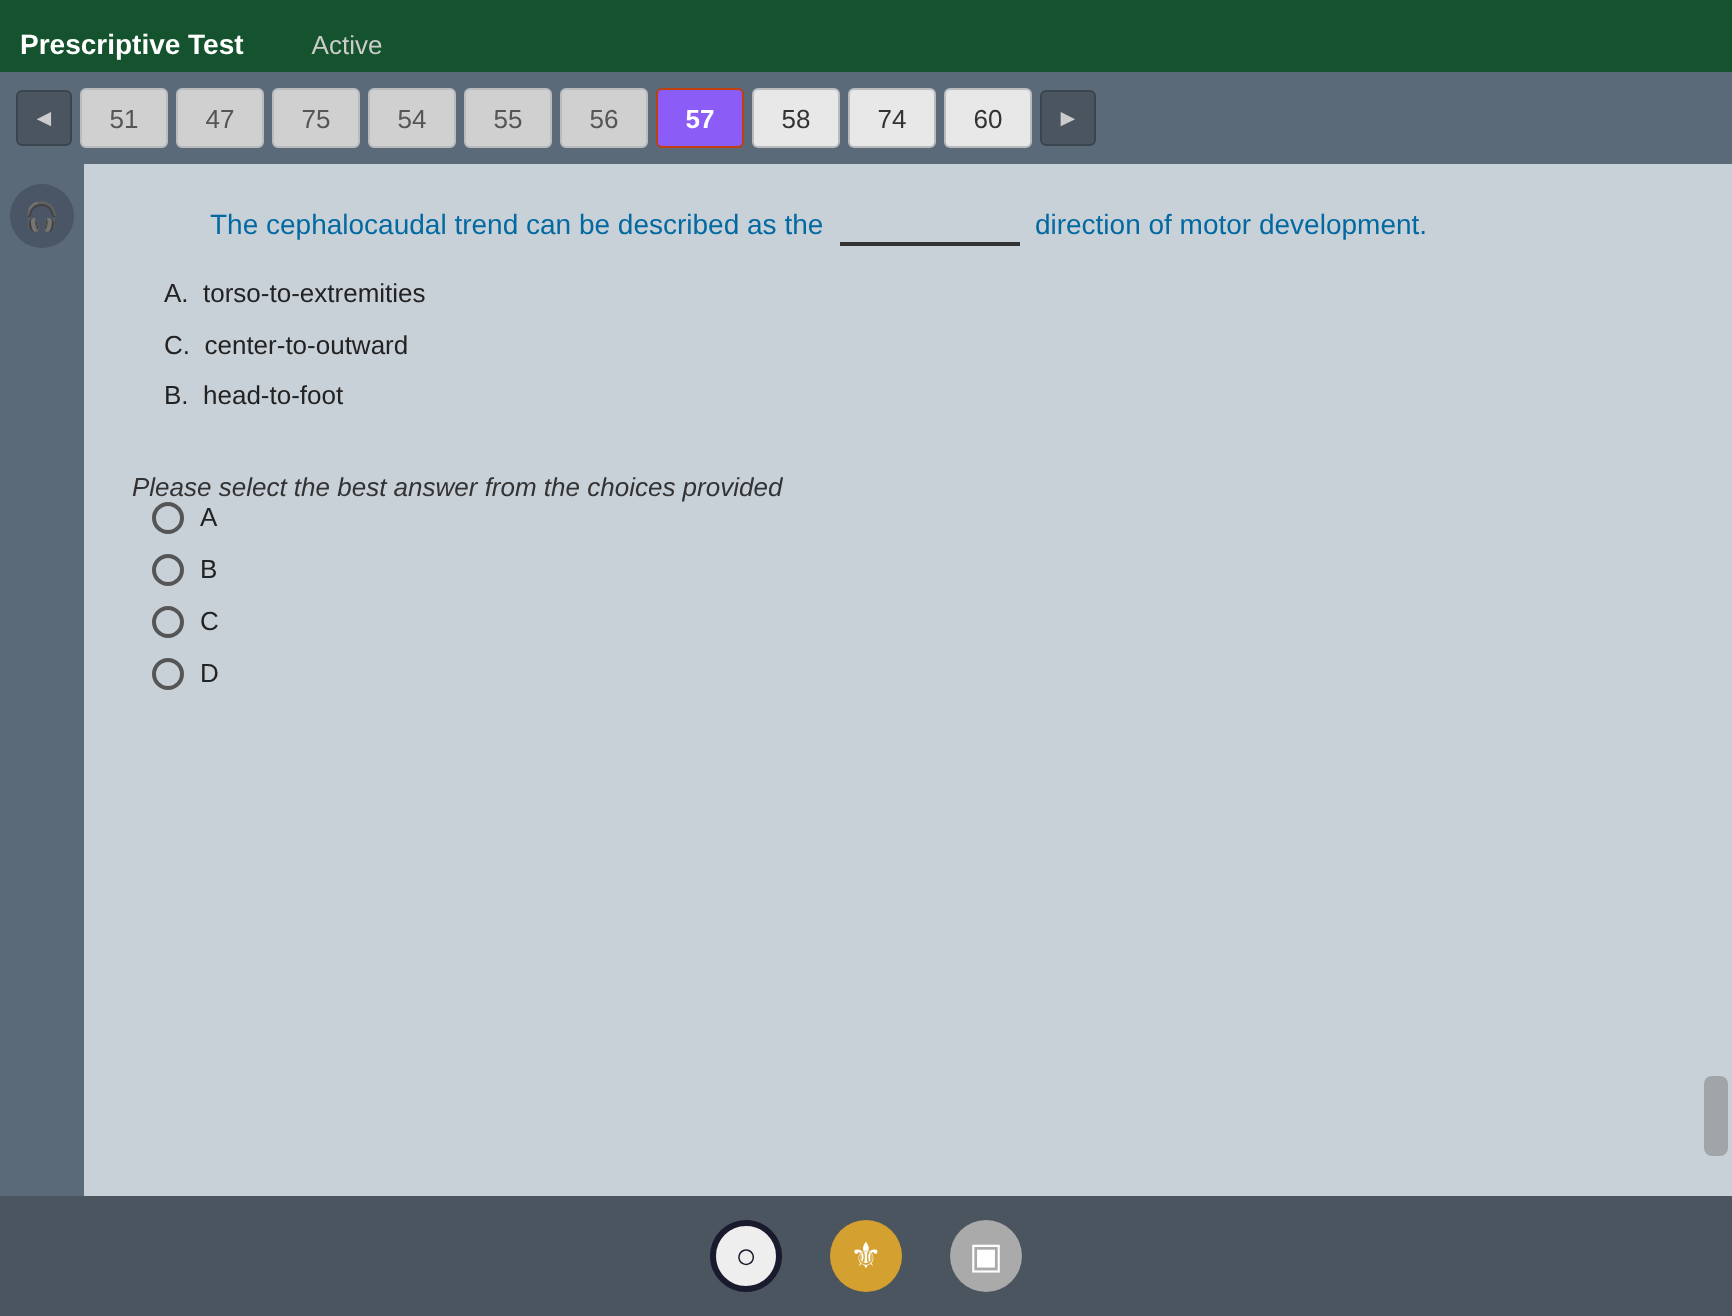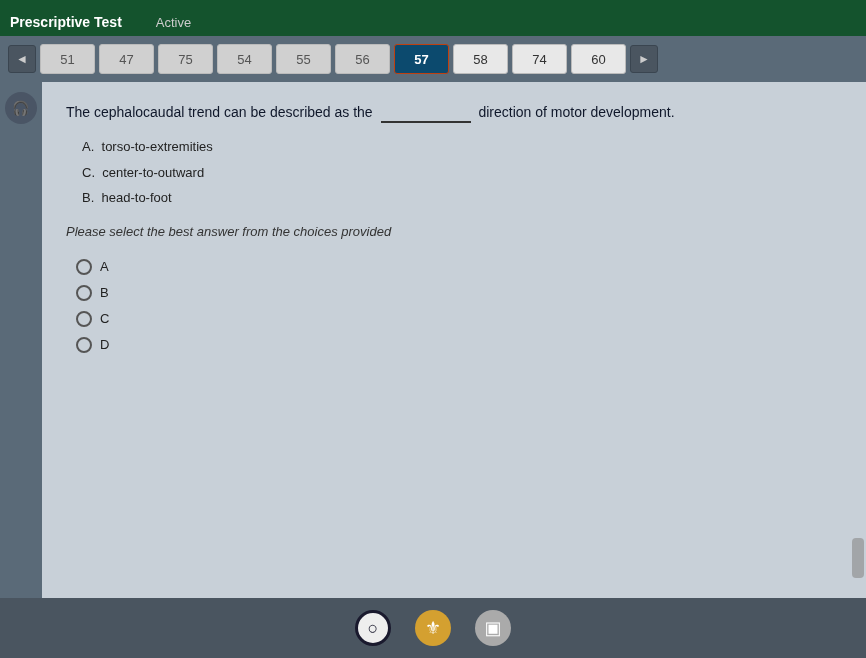--- a/index.html
+++ b/index.html
@@ -53,36 +53,36 @@
       border-radius: 3px;
       display: flex;
       align-items: center;
       justify-content: center;
       cursor: pointer;
       color: #ccc;
       font-size: 12px;
     }
 
     .nav-number {
-      width: 55px;
+      width: 44px;
       height: 30px;
       background: #e8e8e8;
       border: 1px solid #bbb;
       border-radius: 3px;
       display: flex;
       align-items: center;
       justify-content: center;
       font-size: 13px;
       color: #333;
       cursor: pointer;
       font-weight: normal;
     }
 
     .nav-number.active {
-      background: #0c4a6e;
+      background: #8b5cf6;
       color: #fff;
       font-weight: bold;
       border-color: #c04010;
     }
 
     .nav-number.answered {
       background: #d0d0d0;
       color: #555;
     }
 
@@ -121,50 +121,50 @@
       top: 82px;
       right: 0;
       bottom: 60px;
       background: #c8d0d8;
       padding: 20px 24px;
       overflow-y: auto;
     }
 
     .question-text {
       font-size: 14px;
-      color: #0f172a;
+      color: #0369a1;
       margin-bottom: 14px;
       line-height: 1.5;
+      margin-left: 39px;
     }
 
     .blank {
       display: inline-block;
       border-bottom: 2px solid #333;
       min-width: 90px;
       height: 16px;
       vertical-align: bottom;
       margin: 0 4px;
     }
 
     .choices {
       margin-left: 16px;
-      margin-bottom: 16px;
+      margin-bottom: 28px;
     }
 
     .choice-item {
       font-size: 13px;
       color: #222;
       margin-bottom: 6px;
       line-height: 1.5;
     }
 
     .prompt-text {
       font-size: 13px;
       color: #333;
-      margin-bottom: 20px;
       font-style: italic;
     }
 
     .radio-options {
       display: flex;
       flex-direction: column;
       gap: 10px;
       margin-left: 10px;
     }
 

